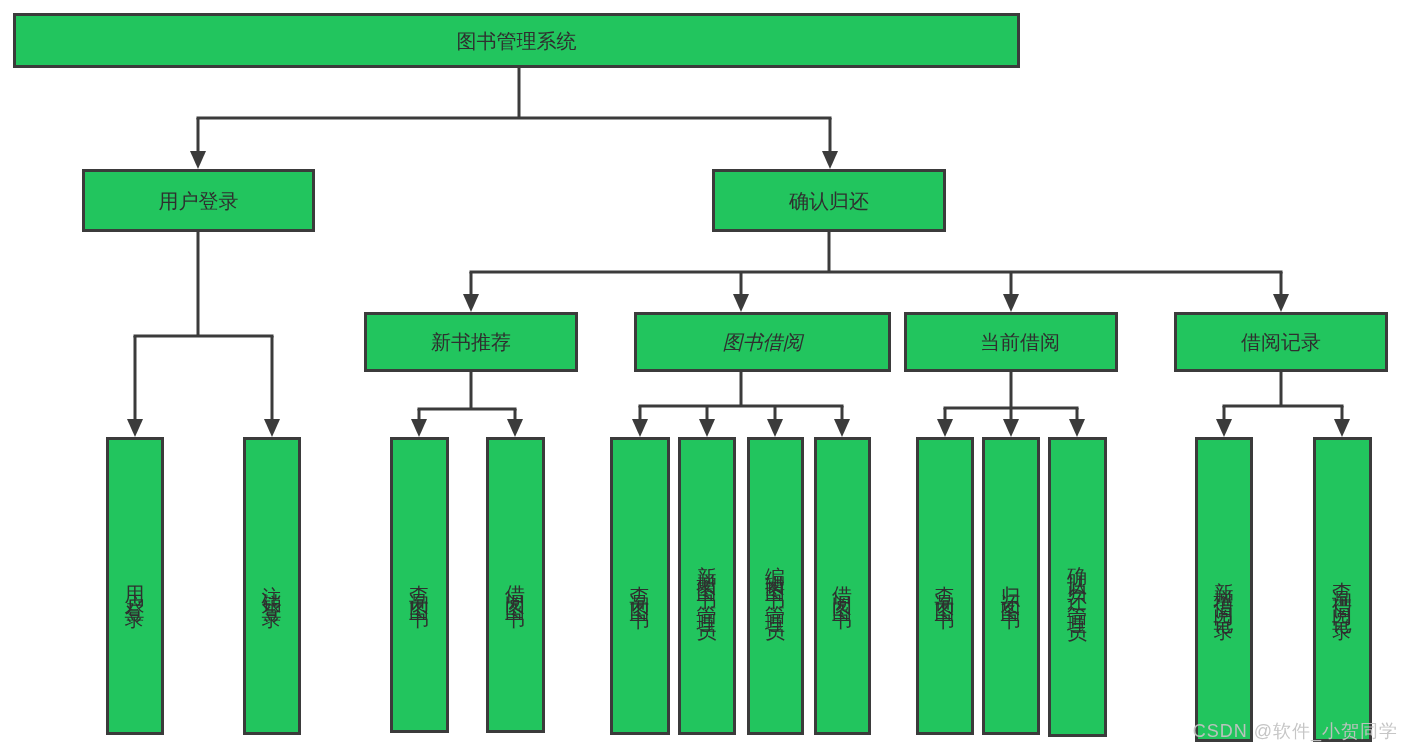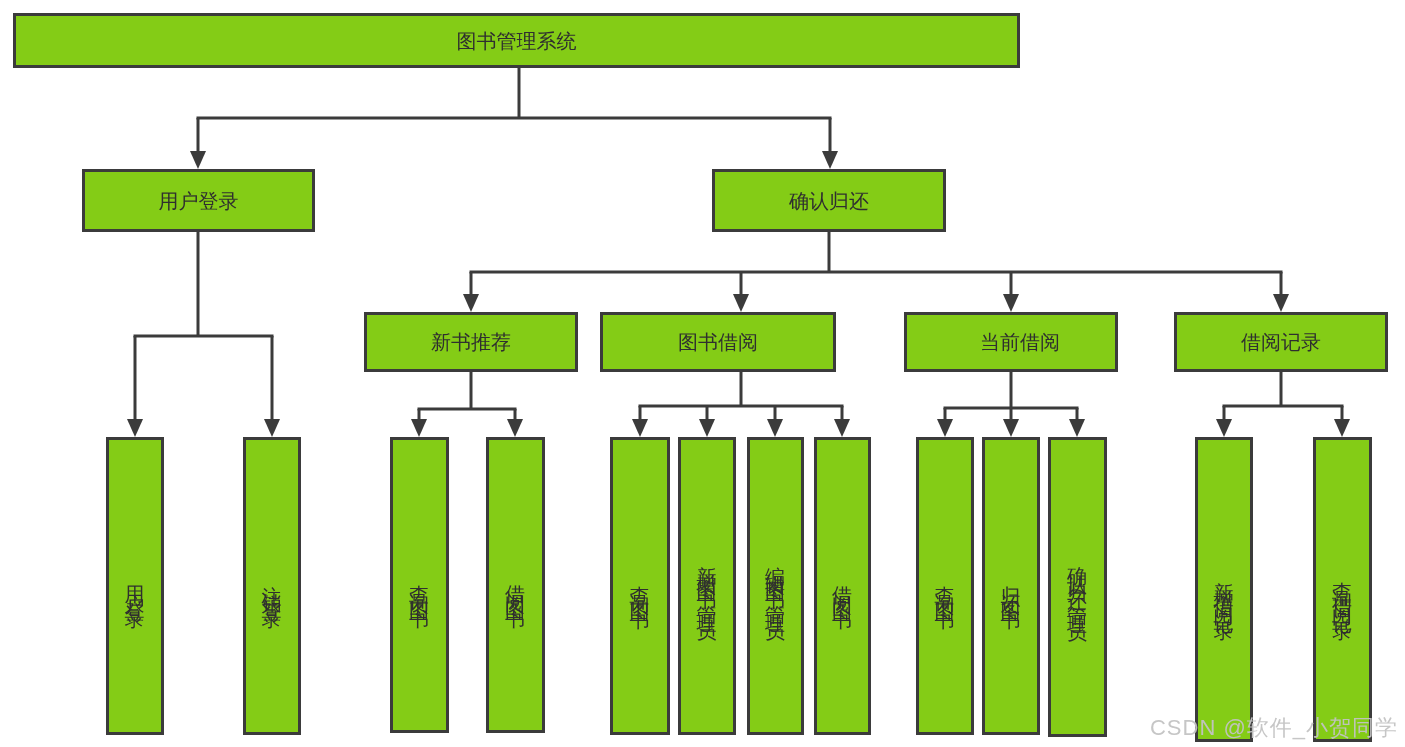--- a/index.html
+++ b/index.html
@@ -9,53 +9,53 @@
     --bg:#ffffff;
   }
   html,body{margin:0;padding:0;background:var(--bg);}
   #canvas{
     position:relative;width:1405px;height:747px;background:var(--bg);
     font-family:"Liberation Sans","DejaVu Sans",sans-serif;overflow:hidden;
   }
   #connectors{position:absolute;left:0;top:0;}
   .node{
     position:absolute;box-sizing:border-box;border:3px solid var(--line);
-    background:#84cc16;display:flex;align-items:center;justify-content:center;
+    background:#22c55e;display:flex;align-items:center;justify-content:center;
     color:var(--text);font-size:20px;line-height:1.1;text-align:center;
   }
   .vnode span{
     writing-mode:vertical-rl;text-orientation:mixed;letter-spacing:8px;
     white-space:nowrap;
   }
   
   .n-root{left:13px;top:13px;width:1007px;height:55px;}
   
   .n-user{left:82px;top:169px;width:233px;height:63px;}
   .n-mgmt{left:712px;top:169px;width:234px;height:63px;}
   
   .n-recommend{left:364px;top:312px;width:214px;height:60px;text-align:right;}
-  .n-borrow{left:600px;top:312px;width:236px;height:60px;}
+  .n-borrow{left:634px;top:312px;width:257px;height:60px;font-style:italic;}
   .n-current{left:904px;top:312px;width:214px;height:60px;padding-left:18px;}
   .n-records{left:1174px;top:312px;width:214px;height:60px;}
   
   .n-u0{left:106px;top:437px;width:58px;height:298px;}
   .n-u1{left:243px;top:437px;width:58px;height:298px;}
   .n-r0{left:390px;top:437px;width:59px;height:296px;}
   .n-r1{left:486px;top:437px;width:59px;height:296px;}
   .n-b0{left:610px;top:437px;width:60px;height:298px;}
   .n-b1{left:678px;top:437px;width:58px;height:298px;}
   .n-b2{left:747px;top:437px;width:57px;height:298px;}
   .n-b3{left:814px;top:437px;width:57px;height:298px;}
   .n-c0{left:916px;top:437px;width:58px;height:298px;}
   .n-c1{left:982px;top:437px;width:58px;height:298px;}
   .n-c2{left:1048px;top:437px;width:59px;height:300px;}
   .n-d0{left:1195px;top:437px;width:58px;height:305px;}
   .n-d1{left:1313px;top:437px;width:59px;height:305px;}
   .watermark{
-    position:absolute;right:7px;bottom:4px;font-size:22px;
+    position:absolute;right:7px;bottom:4px;font-size:18px;
     color:var(--watermark);opacity:.95;z-index:10;letter-spacing:1px;
   }
 </style>
 </head>
 <body>
 
 <div id="canvas">
 
   <svg id="connectors" width="1405" height="747" viewBox="0 0 1405 747" aria-hidden="true">
     <g stroke="#3b3b3b" stroke-width="3" fill="none">

